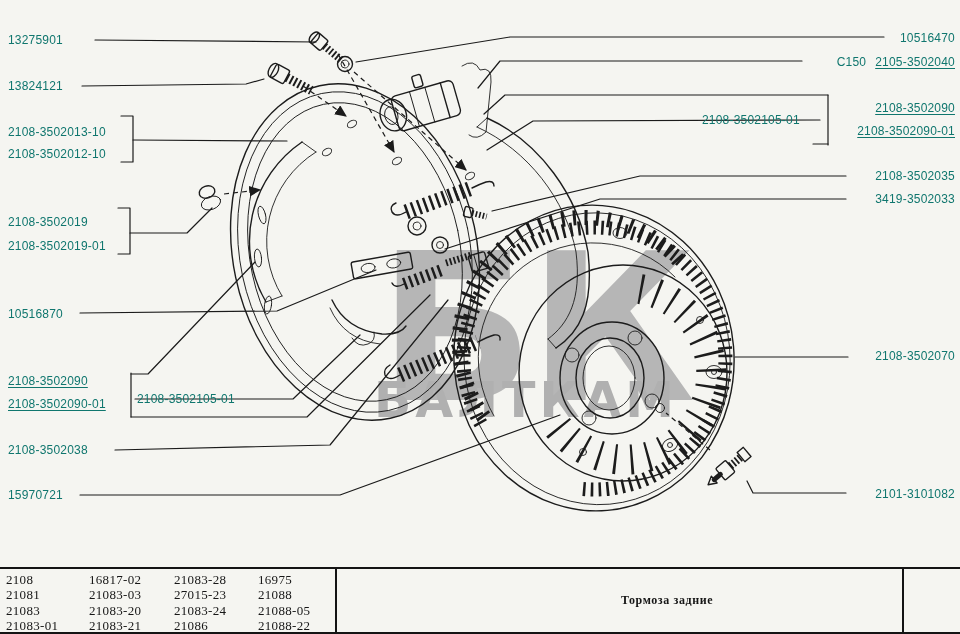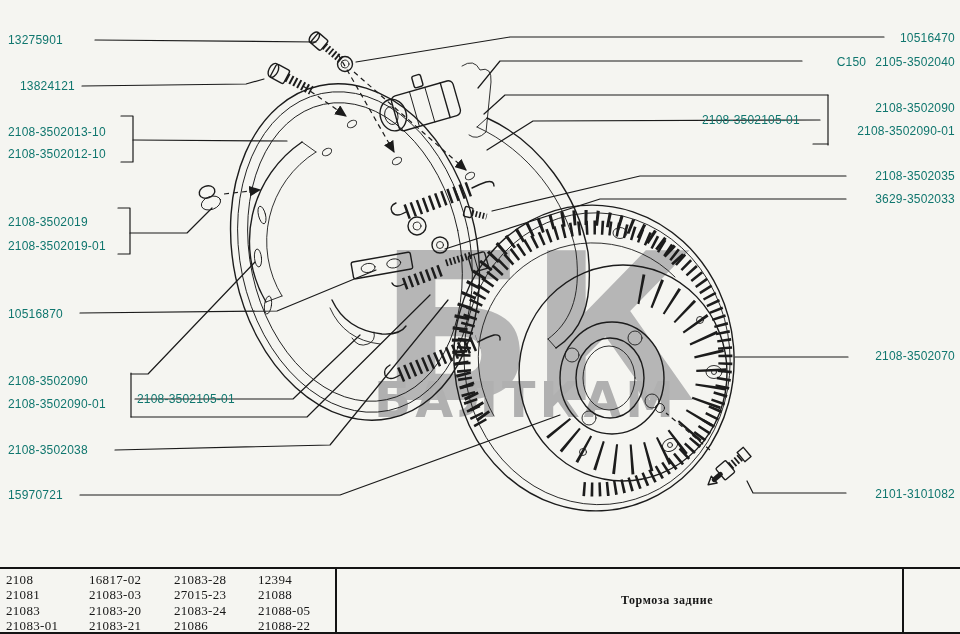--- a/index.html
+++ b/index.html
@@ -7,21 +7,21 @@
          font-family:"Liberation Sans",sans-serif;color:#161616;}
   svg{position:absolute;left:0;top:0;}
   svg .k{fill:none;stroke:#1c1c1c;stroke-width:1.4;stroke-linecap:round;stroke-linejoin:round;}
   svg .t{stroke-width:.9;}
   svg .ld{fill:none;stroke:#1b1b1b;stroke-width:1.2;stroke-linecap:round;stroke-linejoin:round;}
   svg .dsh{fill:none;stroke:#1b1b1b;stroke-width:1.2;stroke-dasharray:5 4;}
   svg .spr{fill:none;stroke:#1c1c1c;stroke-linecap:butt;}
   svg .ribs{fill:none;stroke:#1c1c1c;stroke-linecap:butt;}
   .lbl{position:absolute;font-size:12px;line-height:17px;letter-spacing:.2px;white-space:nowrap;color:#0f766e;}
   .lbl.r{right:5px;text-align:left;}
-  .u{text-underline-offset:2px;}
+  .u{text-decoration:underline;text-underline-offset:2px;}
   .gap{margin-left:9px;}
   .footer{position:absolute;left:0;top:567px;width:960px;height:67px;box-sizing:border-box;
           border-top:2px solid #141414;border-bottom:2.5px solid #141414;
           font-family:"Liberation Serif",serif;}
   .fdiv{position:absolute;top:0;bottom:0;width:1.6px;background:#141414;}
   .models{position:absolute;left:6px;top:3px;width:326px;display:grid;
           grid-template-columns:83px 85px 84px auto;font-size:13px;line-height:15.3px;letter-spacing:.3px;}
   .ftitle{position:absolute;left:336px;width:662px;top:0;height:100%;display:flex;align-items:center;
           justify-content:center;font-weight:700;font-size:12px;letter-spacing:.6px;}
   .fcode{position:absolute;left:903px;width:55px;height:100%;display:flex;align-items:center;
@@ -200,52 +200,52 @@
       <path class="ld" d="M828,144 L813,144"></path>
       <path class="ld" d="M820,120 L533,121 L487,150"></path>
       <path class="ld" d="M846,176 L640,176 L492,211"></path>
       <path class="ld" d="M846,199 L600,199 L445,249"></path>
       <path class="ld" d="M848,357 L735,357"></path>
       <path class="ld" d="M846,493 L753,493 L747,481"></path>
     </g>
   </svg>
 
   <div class="lbl" style="left:8px;top:32px">13275901</div>
-  <div class="lbl" style="left:20px;top:78px">13824121</div>
+  <div class="lbl" style="left:8px;top:78px">13824121</div>
   <div class="lbl" style="left:8px;top:124px">2108-3502013-10</div>
   <div class="lbl" style="left:8px;top:146px">2108-3502012-10</div>
   <div class="lbl" style="left:8px;top:214px">2108-3502019</div>
   <div class="lbl" style="left:8px;top:238px">2108-3502019-01</div>
   <div class="lbl" style="left:8px;top:306px">10516870</div>
   <div class="lbl u" style="left:8px;top:373px">2108-3502090</div>
   <div class="lbl u" style="left:8px;top:396px">2108-3502090-01</div>
   <div class="lbl" style="left:137px;top:391px">2108-3502105-01</div>
   <div class="lbl" style="left:8px;top:442px">2108-3502038</div>
   <div class="lbl" style="left:8px;top:487px">15970721</div>
 
   <div class="lbl r" style="top:30px">10516470</div>
   <div class="lbl r" style="top:54px">
     <span>C150</span><span class="u gap">2105-3502040</span>
   </div>
   <div class="lbl r u" style="top:100px">2108-3502090</div>
   <div class="lbl r u" style="top:123px">2108-3502090-01</div>
   <div class="lbl" style="left:702px;top:112px">2108-3502105-01</div>
   <div class="lbl r" style="top:168px">2108-3502035</div>
-  <div class="lbl r" style="top:191px">3629-3502033</div>
+  <div class="lbl r" style="top:191px">3419-3502033</div>
   <div class="lbl r" style="top:348px">2108-3502070</div>
   <div class="lbl r" style="top:486px">2101-3101082</div>
 
   <div class="footer">
     <div class="fdiv" style="left:335px"></div>
     <div class="fdiv" style="left:902px"></div>
     <div class="models">
       <span>2108</span>
       <span>16817-02</span>
       <span>21083-28</span>
-      <span>12394</span>
+      <span>16975</span>
       <span>21081</span>
       <span>21083-03</span>
       <span>27015-23</span>
       <span>21088</span>
       <span>21083</span>
       <span>21083-20</span>
       <span>21083-24</span>
       <span>21088-05</span>
       <span>21083-01</span>
       <span>21083-21</span>

